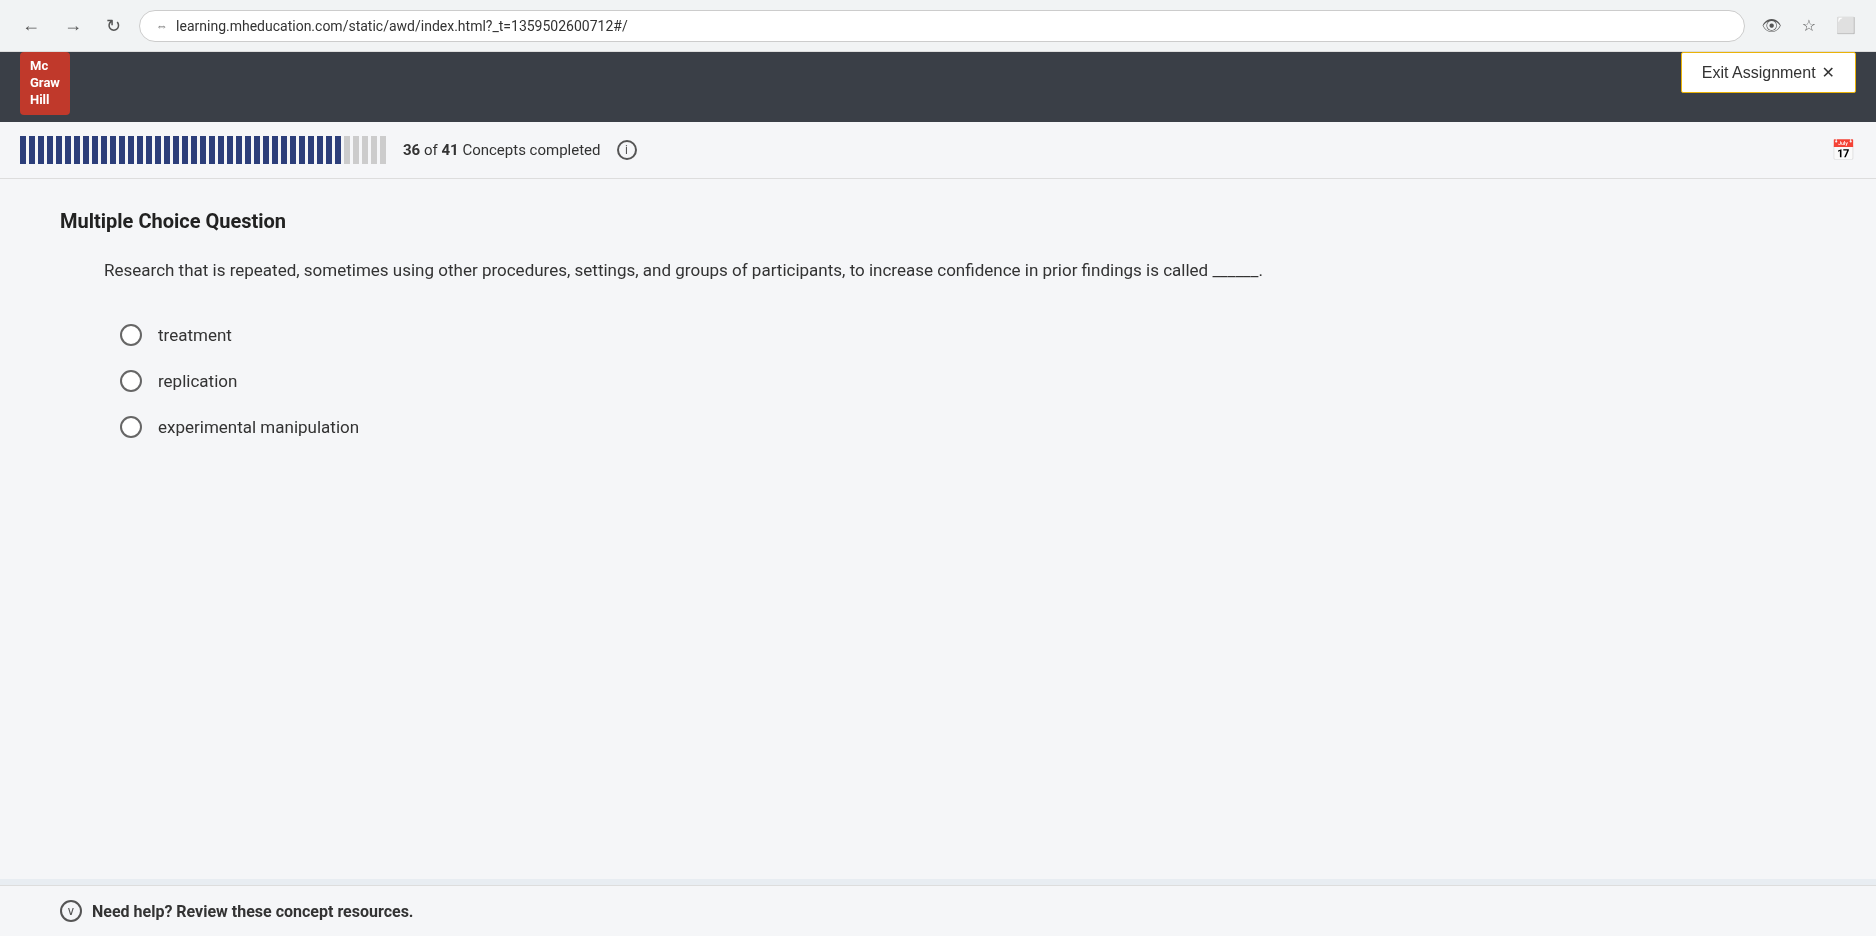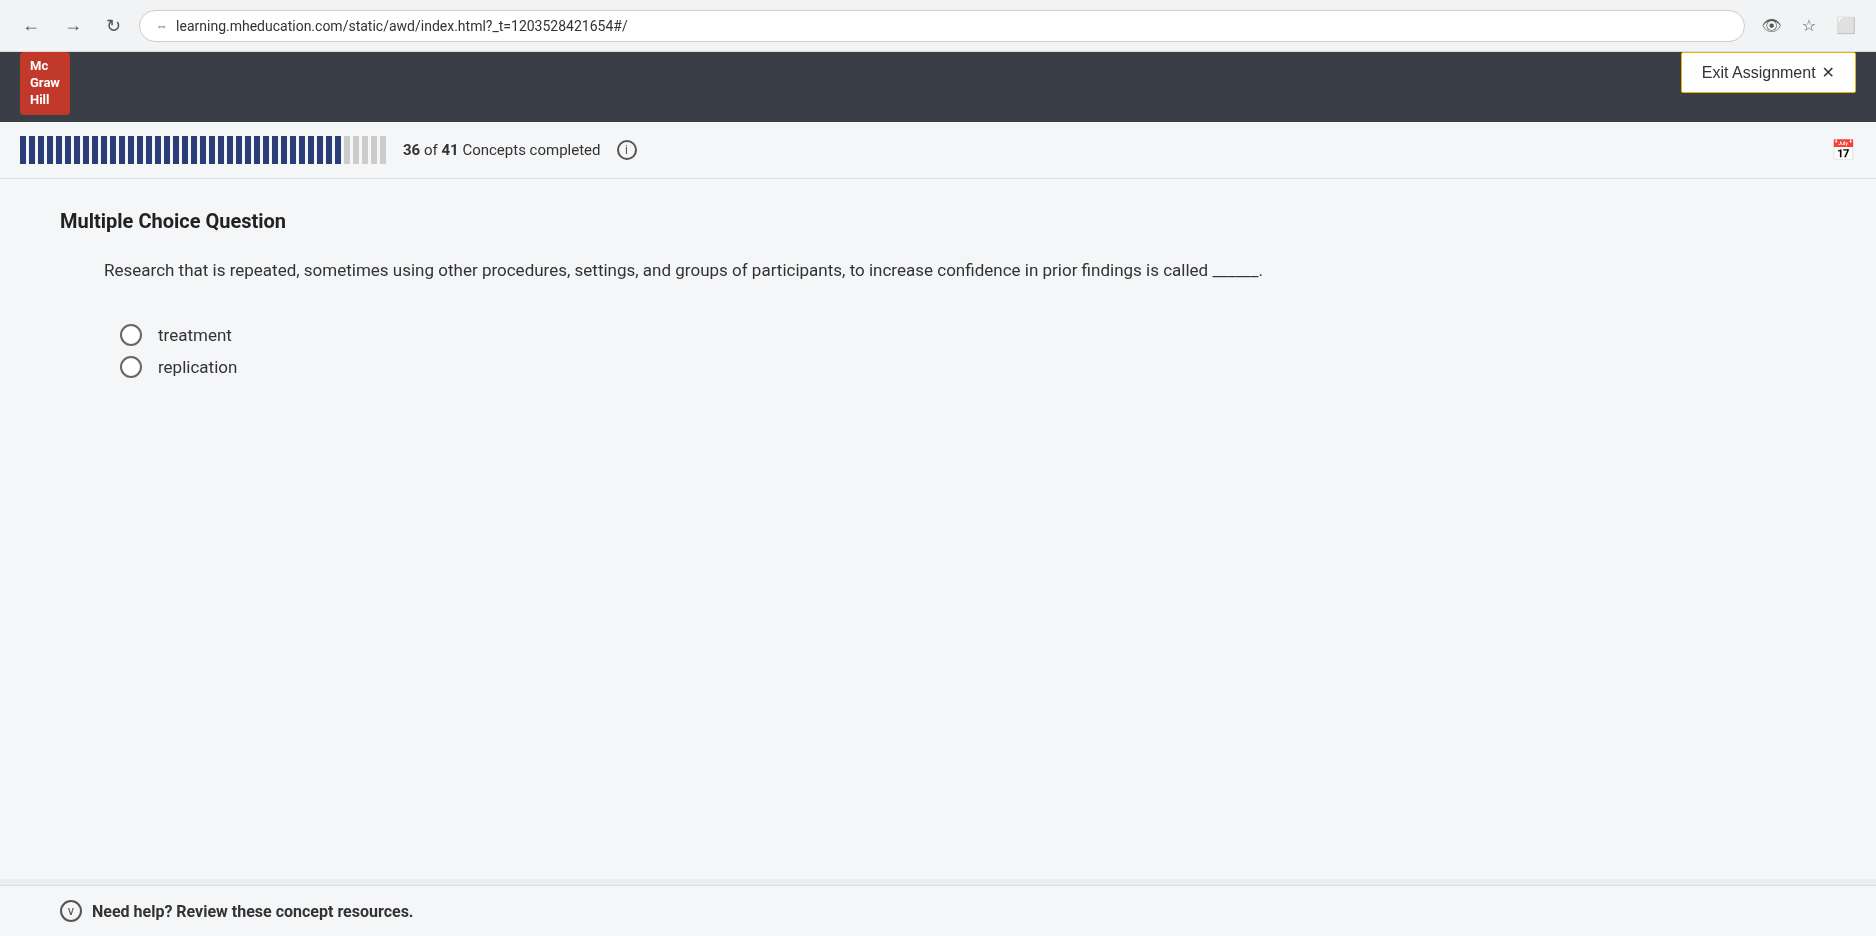--- a/index.html
+++ b/index.html
@@ -168,21 +168,21 @@
       color: #333;
       line-height: 1.6;
       margin-bottom: 40px;
       max-width: 1300px;
       margin-left: 44px;
     }
     .options-list {
       list-style: none;
       display: flex;
       flex-direction: column;
-      gap: 10px;
+      gap: 24px;
       margin-left: 60px;
     }
     .option-item {
       display: flex;
       align-items: center;
       gap: 16px;
       font-size: 17px;
       color: #333;
       cursor: pointer;
     }
@@ -232,21 +232,21 @@
   </style>
 </head>
 <body>
 
 <div class="browser-chrome">
   <button class="browser-nav-btn">←</button>
   <button class="browser-nav-btn">→</button>
   <button class="browser-nav-btn">↻</button>
   <div class="browser-url-bar">
     <span class="browser-url-icon">⇔</span>
-    <span class="browser-url-text">learning.mheducation.com/static/awd/index.html?_t=1203528421654#/</span>
+    <span class="browser-url-text">learning.mheducation.com/static/awd/index.html?_t=1359502600712#/</span>
   </div>
   <div class="browser-right-icons">
     <button class="browser-icon-btn">👁</button>
     <button class="browser-icon-btn">☆</button>
     <button class="browser-icon-btn">⬜</button>
   </div>
 </div>
 
 <div class="app-header">
   <div class="logo-box">
@@ -324,20 +324,24 @@
 
   <ul class="options-list" id="options-list">
   <li class="option-item">
       <div class="radio-circle"></div>
       <span>treatment</span>
     </li>
       <li class="option-item">
       <div class="radio-circle"></div>
       <span>replication</span>
     </li>
+      <li class="option-item">
+      <div class="radio-circle"></div>
+      <span>experimental manipulation</span>
+    </li>
     </ul>
 </div>
 
 <div class="help-area">
   <div class="help-chevron">
     <span>∨</span>
   </div>
   <span class="help-text">Need help? Review these concept resources.</span>
 </div>
 

